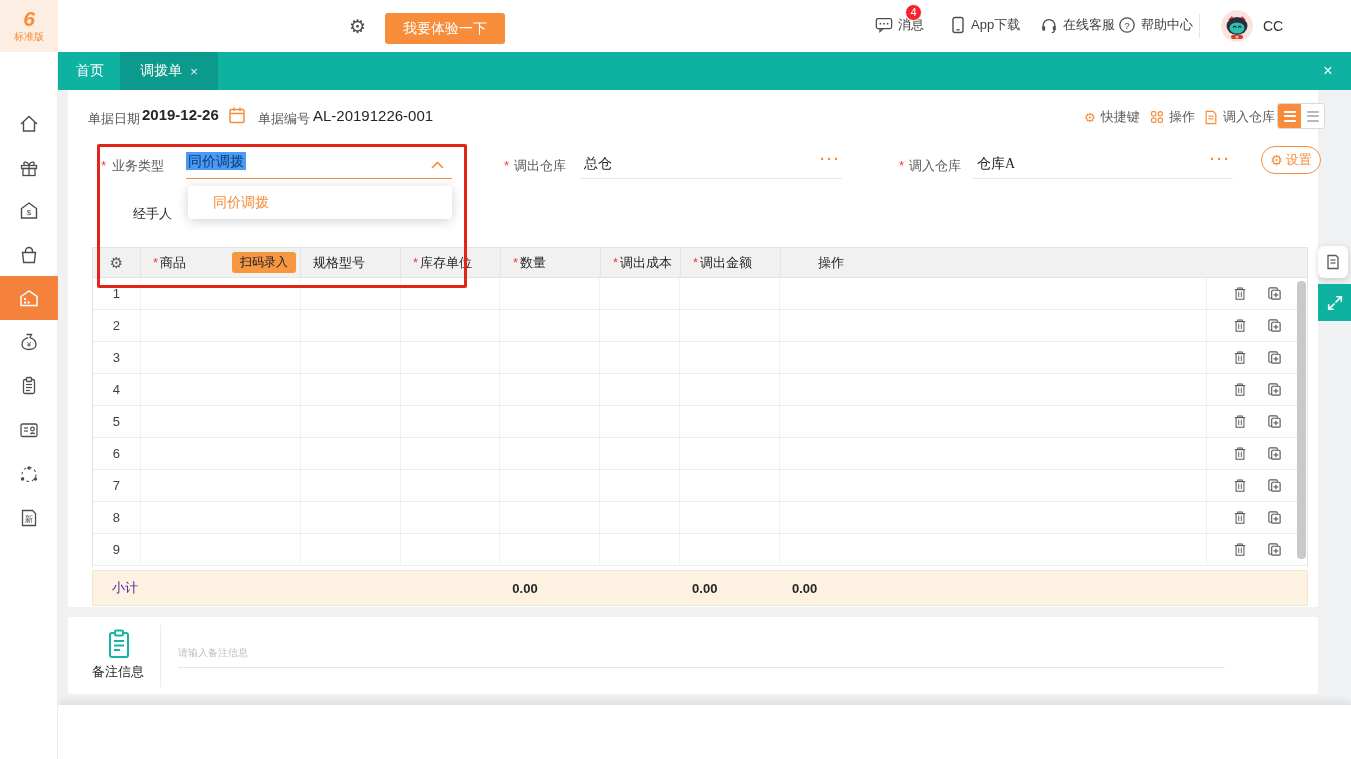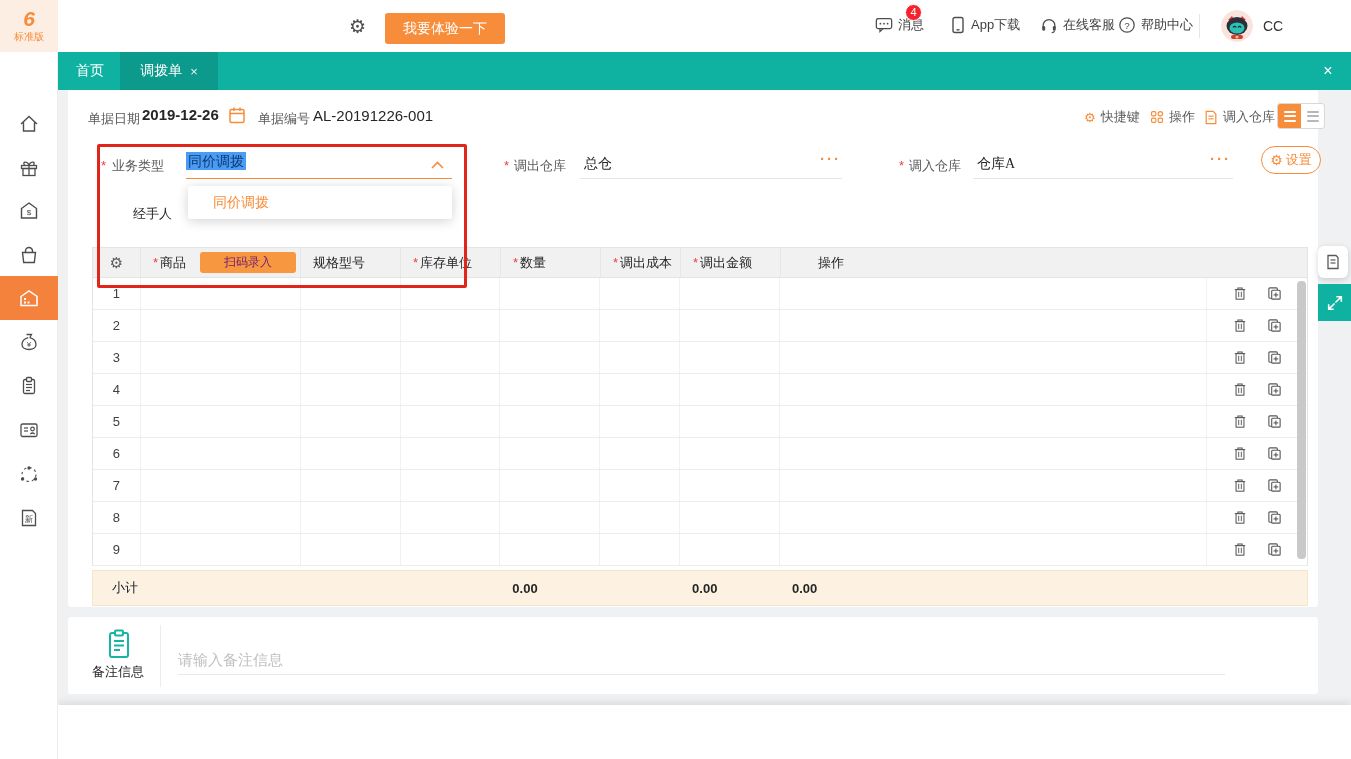--- a/index.html
+++ b/index.html
@@ -83,49 +83,49 @@
               border-radius:2px; z-index:60; pointer-events:none; }
 
   
   .grid { position:absolute; left:92px; top:247px; width:1216px; border:1px solid #e4e4e4; border-bottom:none; }
   .thead { display:flex; height:30px; background:#f1f1f1; border-bottom:1px solid #e4e4e4; }
   .th { display:flex; align-items:center; padding-left:12px; font-size:13px; color:#262626;
         border-right:1px solid #e6e6e6; position:relative; }
   .th:last-child { border-right:none; justify-content:center; padding-left:0; }
   .th.c0 { justify-content:center; padding-left:0; }
   .tgear { font-size:15px; color:#595959; cursor:pointer; }
-  .scan-btn { margin-left:auto; margin-right:4px; height:21px; padding:0 24px; background:#f79840; color:#701a75;
+  .scan-btn { margin-left:auto; margin-right:4px; height:21px; padding:0 8px; background:#f79840; color:#0f172a;
               border:none; border-radius:3px; font-size:12px; cursor:pointer; }
   .trow { display:flex; height:32px; background:#fff; border-bottom:1px solid #ececec; }
   .td { border-right:1px solid #f1f1f1; height:100%; }
   .td:last-child { border-right:none; }
   .rownum { display:flex; align-items:center; justify-content:center; color:#404040; font-size:13px; }
   .ops { display:flex; align-items:center; justify-content:center; gap:20px; }
   .rowicon { color:#595959; cursor:pointer; display:inline-flex; }
   .tsub { position:absolute; left:92px; top:570px; width:1216px; height:36px; display:flex;
           background:#fdf2e1; border:1px solid #f3e6cf; }
   .tsub .td { display:flex; align-items:center; padding-left:12px; border-right:none; font-size:13px; }
-  .tsub .sublabel { justify-content:center; padding-left:16px; color:#0f172a; }
+  .tsub .sublabel { justify-content:center; padding-left:16px; color:#4c1d95; }
   .tsub .subval { font-weight:bold; color:#262626; }
   .vscroll { position:absolute; left:1297px; top:281px; width:9px; height:278px; background:#c9c9c9; border-radius:4px; cursor:pointer; }
 
   
   .float-note { position:absolute; left:1318px; top:246px; width:30px; height:32px; background:#fff; border-radius:6px;
                 box-shadow:0 2px 6px rgba(0,0,0,.16); display:flex; align-items:center; justify-content:center;
                 color:#595959; cursor:pointer; z-index:6; }
   .float-expand { position:absolute; left:1318px; top:284px; width:33px; height:37px; background:#0fb2a1;
                   display:flex; align-items:center; justify-content:center; cursor:pointer; z-index:6; }
 
   
   .remark-icon { position:absolute; left:103px; top:628px; cursor:default; }
   .remark-label { position:absolute; left:92px; top:663px; font-size:13px; color:#262626; }
   .remark-div { position:absolute; left:160px; top:625px; width:1px; height:62px; background:#ececec; }
   .remark-input { position:absolute; left:178px; top:638px; width:1047px; height:30px; border:none;
-                  border-bottom:1px solid #e8e8e8; outline:none; font-size:15px; color:#be185d;
-                  font-family:"Liberation Sans","DejaVu Sans",sans-serif;margin-top:7px; }
+                  border-bottom:1px solid #e8e8e8; outline:none; font-size:10px; color:#be185d;
+                  font-family:"Liberation Sans","DejaVu Sans",sans-serif; }
   .remark-input::placeholder { color:#c0c0c0; }
 
   
   .btn { position:absolute; top:714px; height:36px; border-radius:4px; font-size:14px; cursor:pointer;
          display:flex; align-items:center; justify-content:center; }
   .btn-discard { left:948px; width:80px; background:#fff; border:1px solid #d9d9d9; color:#262626; }
   .btn-draft { left:1043px; width:112px; background:#fff; border:1px solid #f78c3a; color:#f78c3a; }
   .btn-save { left:1168px; width:140px; background:#f78c3a; border:none; color:#fff; gap:8px; }
   .btn-save .cup { font-size:10px; }
 

